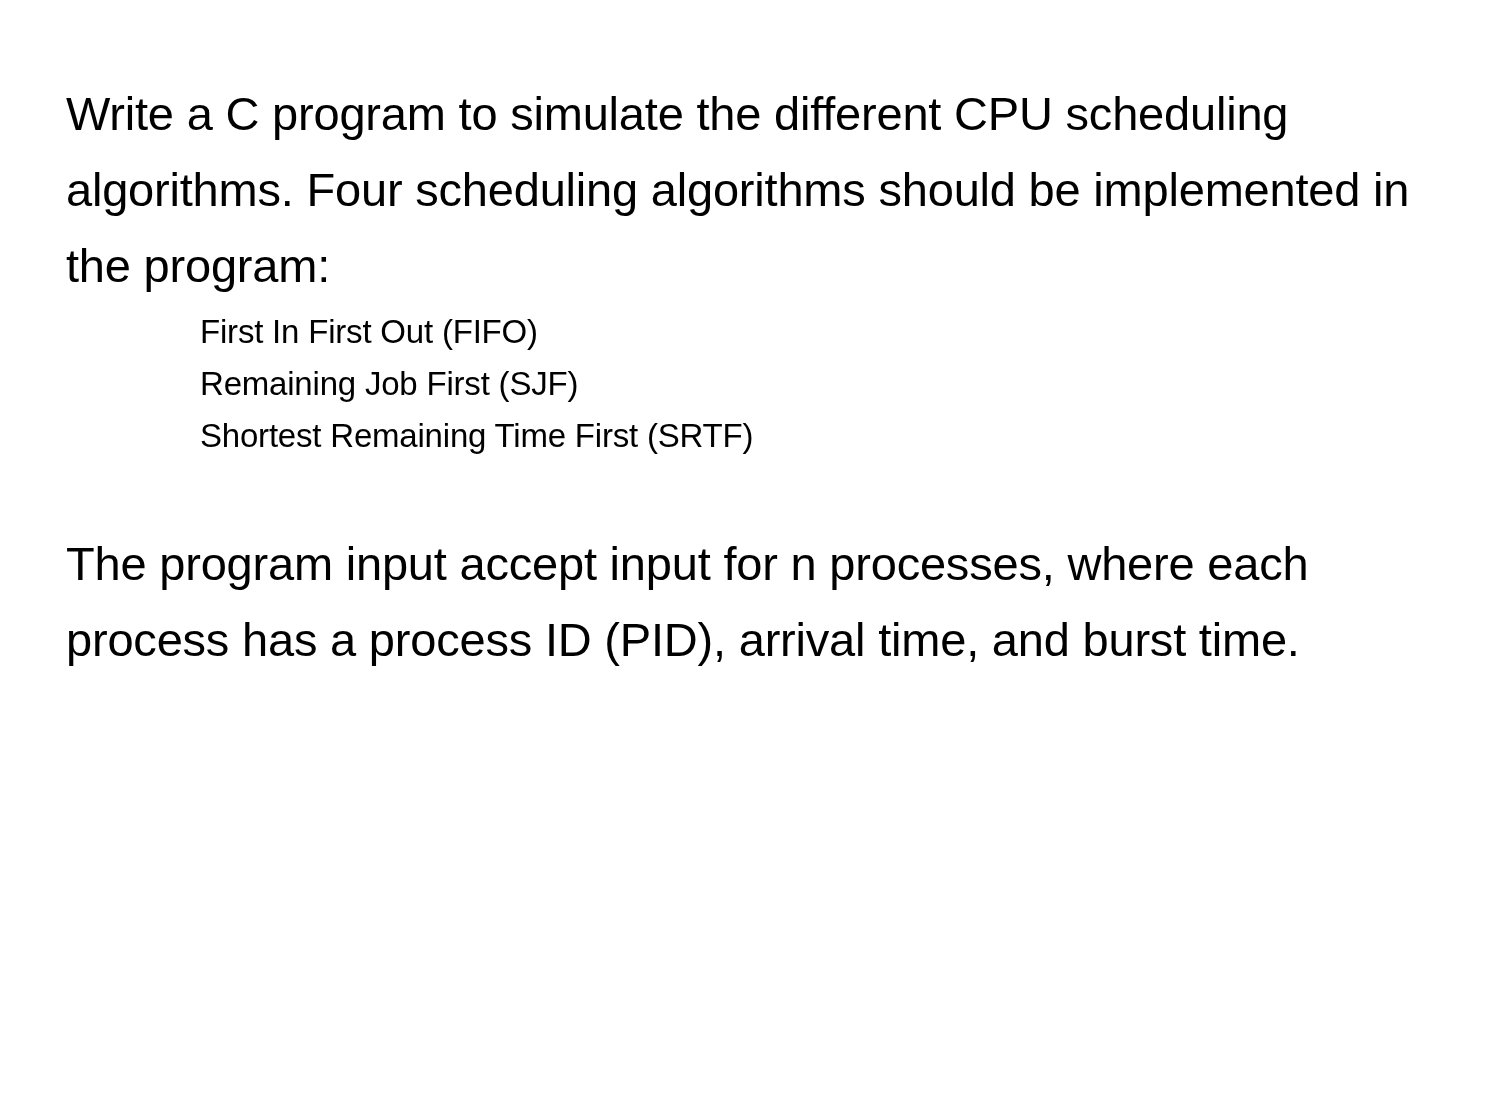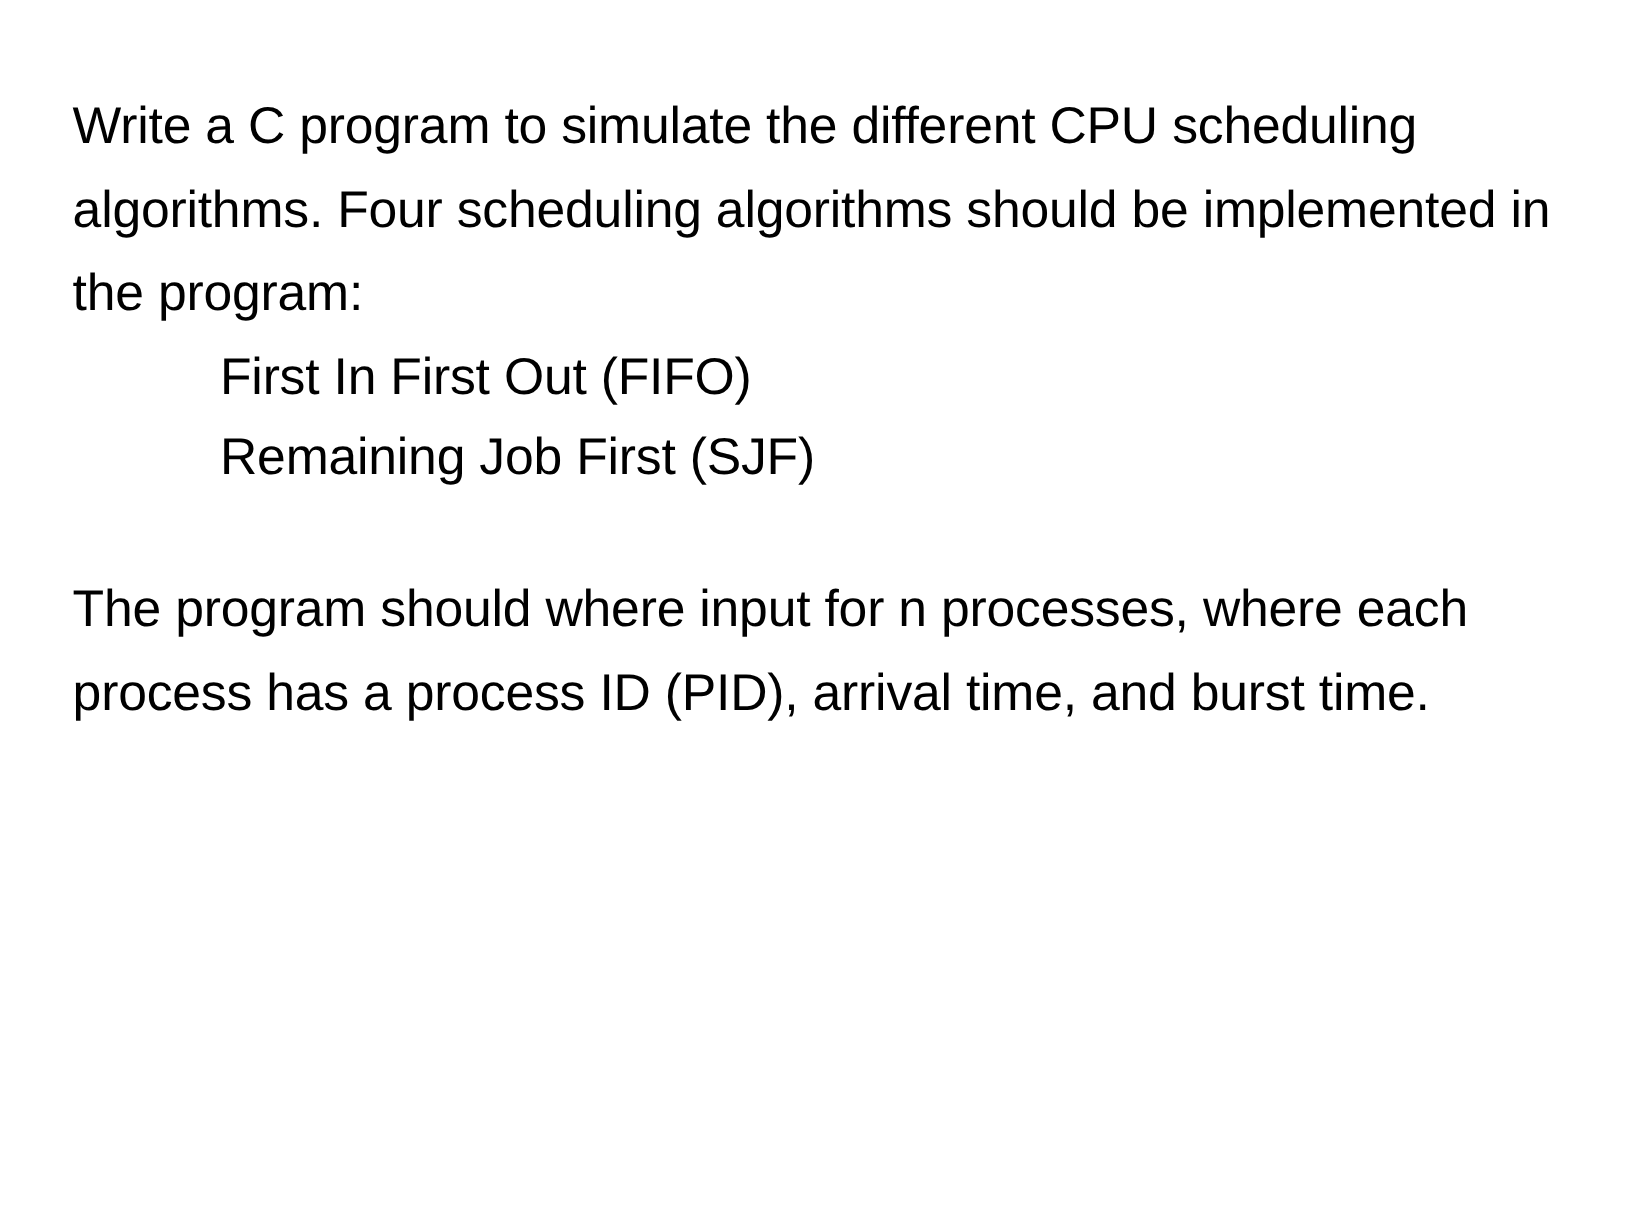--- a/index.html
+++ b/index.html
@@ -20,21 +20,21 @@
     height: 100%;
   }
   .paragraph {
     font-size: 47px;
     line-height: 1.62;
     font-weight: 400;
     letter-spacing: -0.2px;
   }
   .list {
     padding-left: 130px;
-    font-size: 47px;
+    font-size: 33px;
     line-height: 1.45;
     font-weight: 400;
     letter-spacing: -0.2px;
     margin-top: 2px;
   }
   .list-item {
     display: block;
   }
   .gap {
     height: 58px;
@@ -43,19 +43,20 @@
 </head>
 <body>
 
 <div class="page">
 
   <div class="paragraph">Write a C program to simulate the different CPU scheduling algorithms. Four scheduling algorithms should be implemented in the program:</div>
 
   <div class="list">
     <span class="list-item">First In First Out (FIFO)</span>
     <span class="list-item">Remaining Job First (SJF)</span>
+    <span class="list-item">Shortest Remaining Time First (SRTF)</span>
   </div>
 
   <div class="gap"></div>
 
-  <div class="paragraph">The program should where input for n processes, where each process has a process ID (PID), arrival time, and burst time.</div>
+  <div class="paragraph">The program input accept input for n processes, where each process has a process ID (PID), arrival time, and burst time.</div>
 
 </div>
 
 </body></html>

